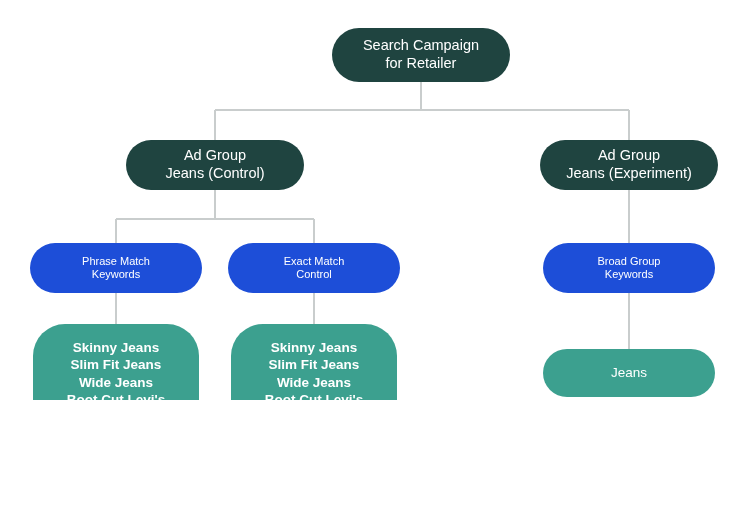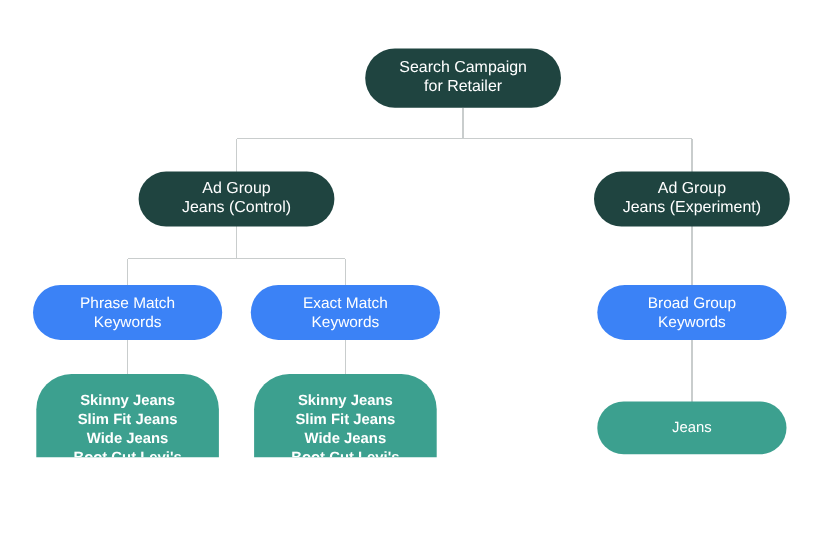--- a/index.html
+++ b/index.html
@@ -9,21 +9,20 @@
   }
   body {
     font-family: "Liberation Sans", sans-serif;
   }
   #canvas {
     position: relative;
     width: 750px;
     height: 400px;
     background: #ffffff;
     overflow: hidden;
-    margin-top: 16px;
   }
   #connectors {
     position: absolute;
     left: 0;
     top: 0;
     width: 750px;
     height: 508px;
   }
   .node {
     position: absolute;
@@ -36,23 +35,23 @@
     line-height: 1.22;
     z-index: 2;
     white-space: pre-line;
   }
   .lvl-root, .lvl-group {
     background: #1f4440;
     border-radius: 40px;
     font-size: 14.5px;
   }
   .lvl-match {
-    background: #3b82f6;
+    background: #1d4ed8;
     border-radius: 34px;
-    font-size: 14px;
+    font-size: 11px;
   }
   .lvl-leaf {
     background: #3ca08f;
     border-radius: 32px;
     font-size: 13.5px;
     line-height: 1.30;
     font-weight: 700;
   }
   .lvl-leaf-pill {
     background: #3ca08f;
@@ -93,21 +92,21 @@
   <div class="node lvl-group" style="left:126px; top:140px; width:178px; height:50px;">Ad Group
 Jeans (Control)</div>
 
   <div class="node lvl-group" style="left:540px; top:140px; width:178px; height:50px;">Ad Group
 Jeans (Experiment)</div>
 
   <div class="node lvl-match" style="left:30px; top:243px; width:172px; height:50px;">Phrase Match
 Keywords</div>
 
   <div class="node lvl-match" style="left:228px; top:243px; width:172px; height:50px;">Exact Match
-Keywords</div>
+Control</div>
 
   <div class="node lvl-match" style="left:543px; top:243px; width:172px; height:50px;">Broad Group
 Keywords</div>
 
   <div class="node lvl-leaf" style="left:33px; top:324px; width:166px; height:152px;">Skinny Jeans
 Slim Fit Jeans
 Wide Jeans
 Boot Cut Levi's
 Jeans
 Bootcut Wrangler

